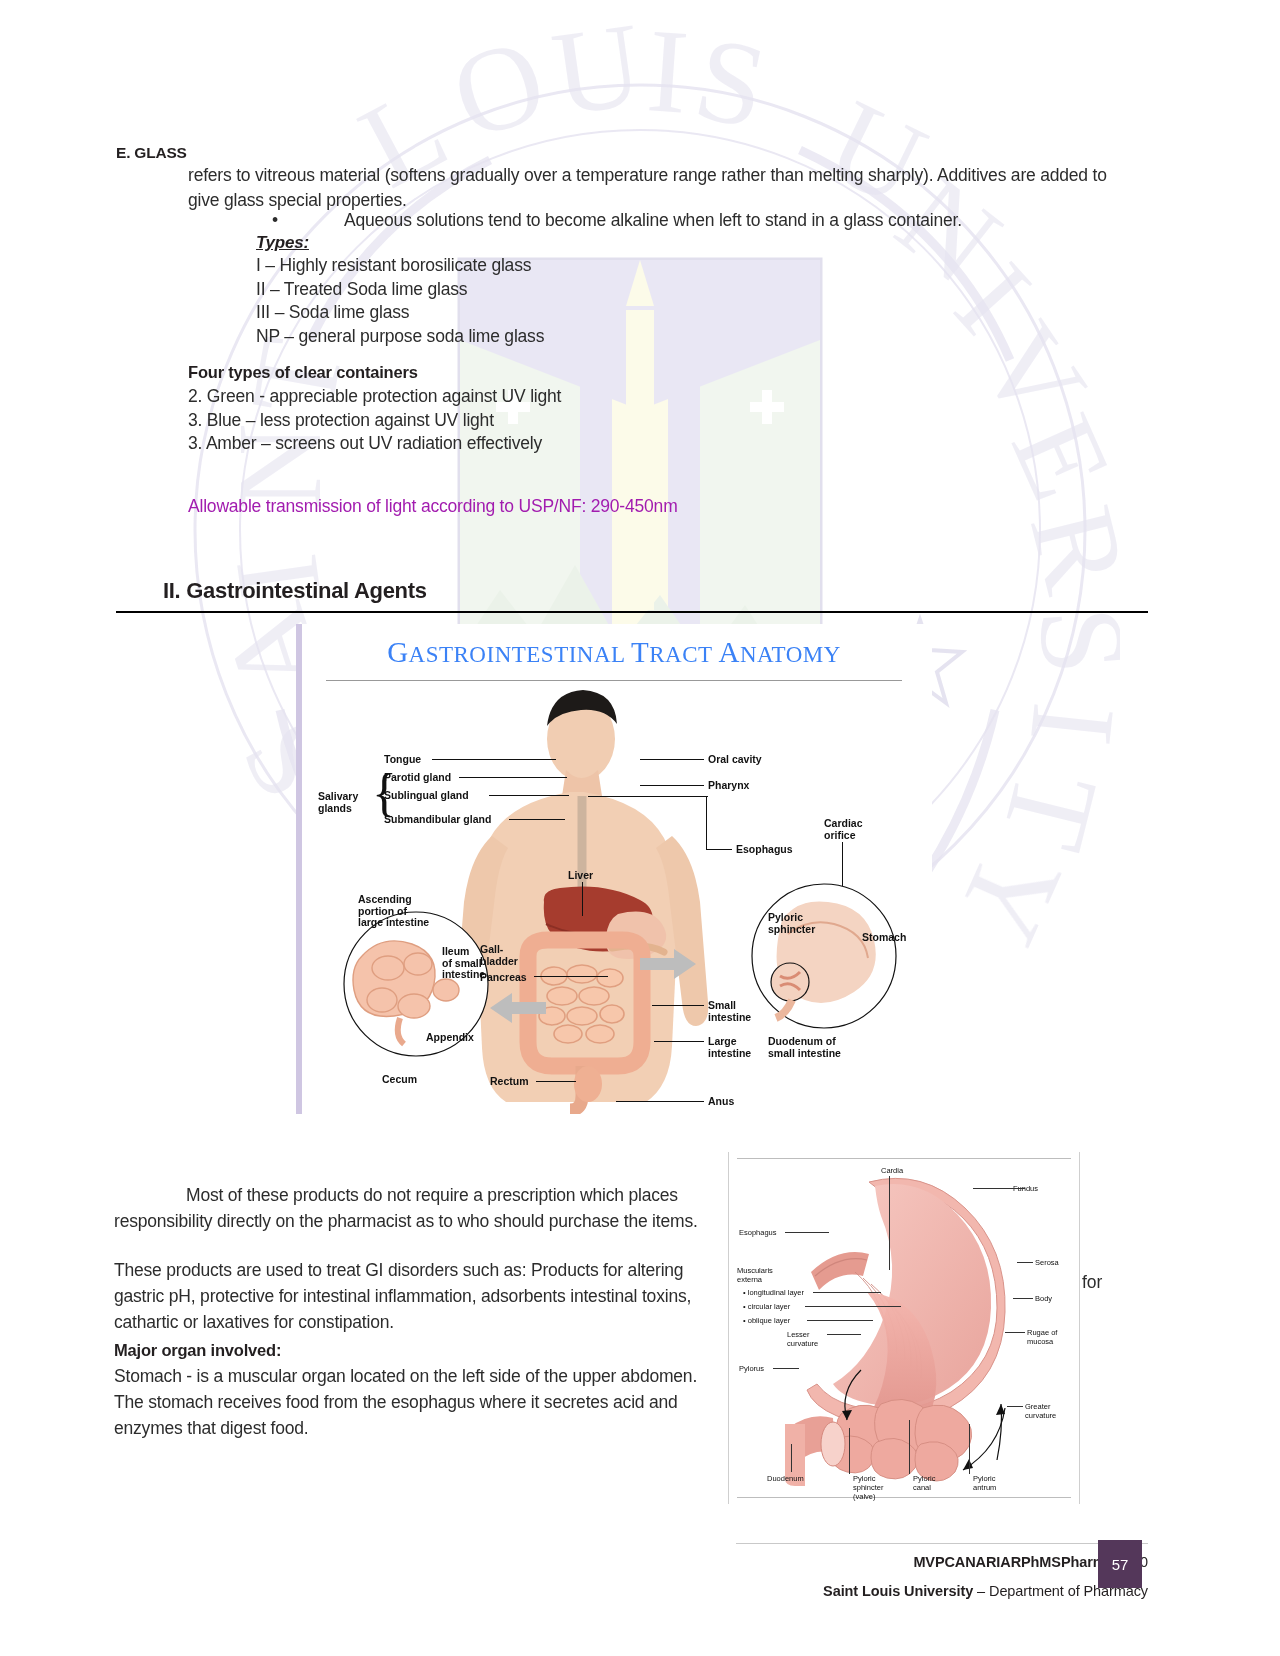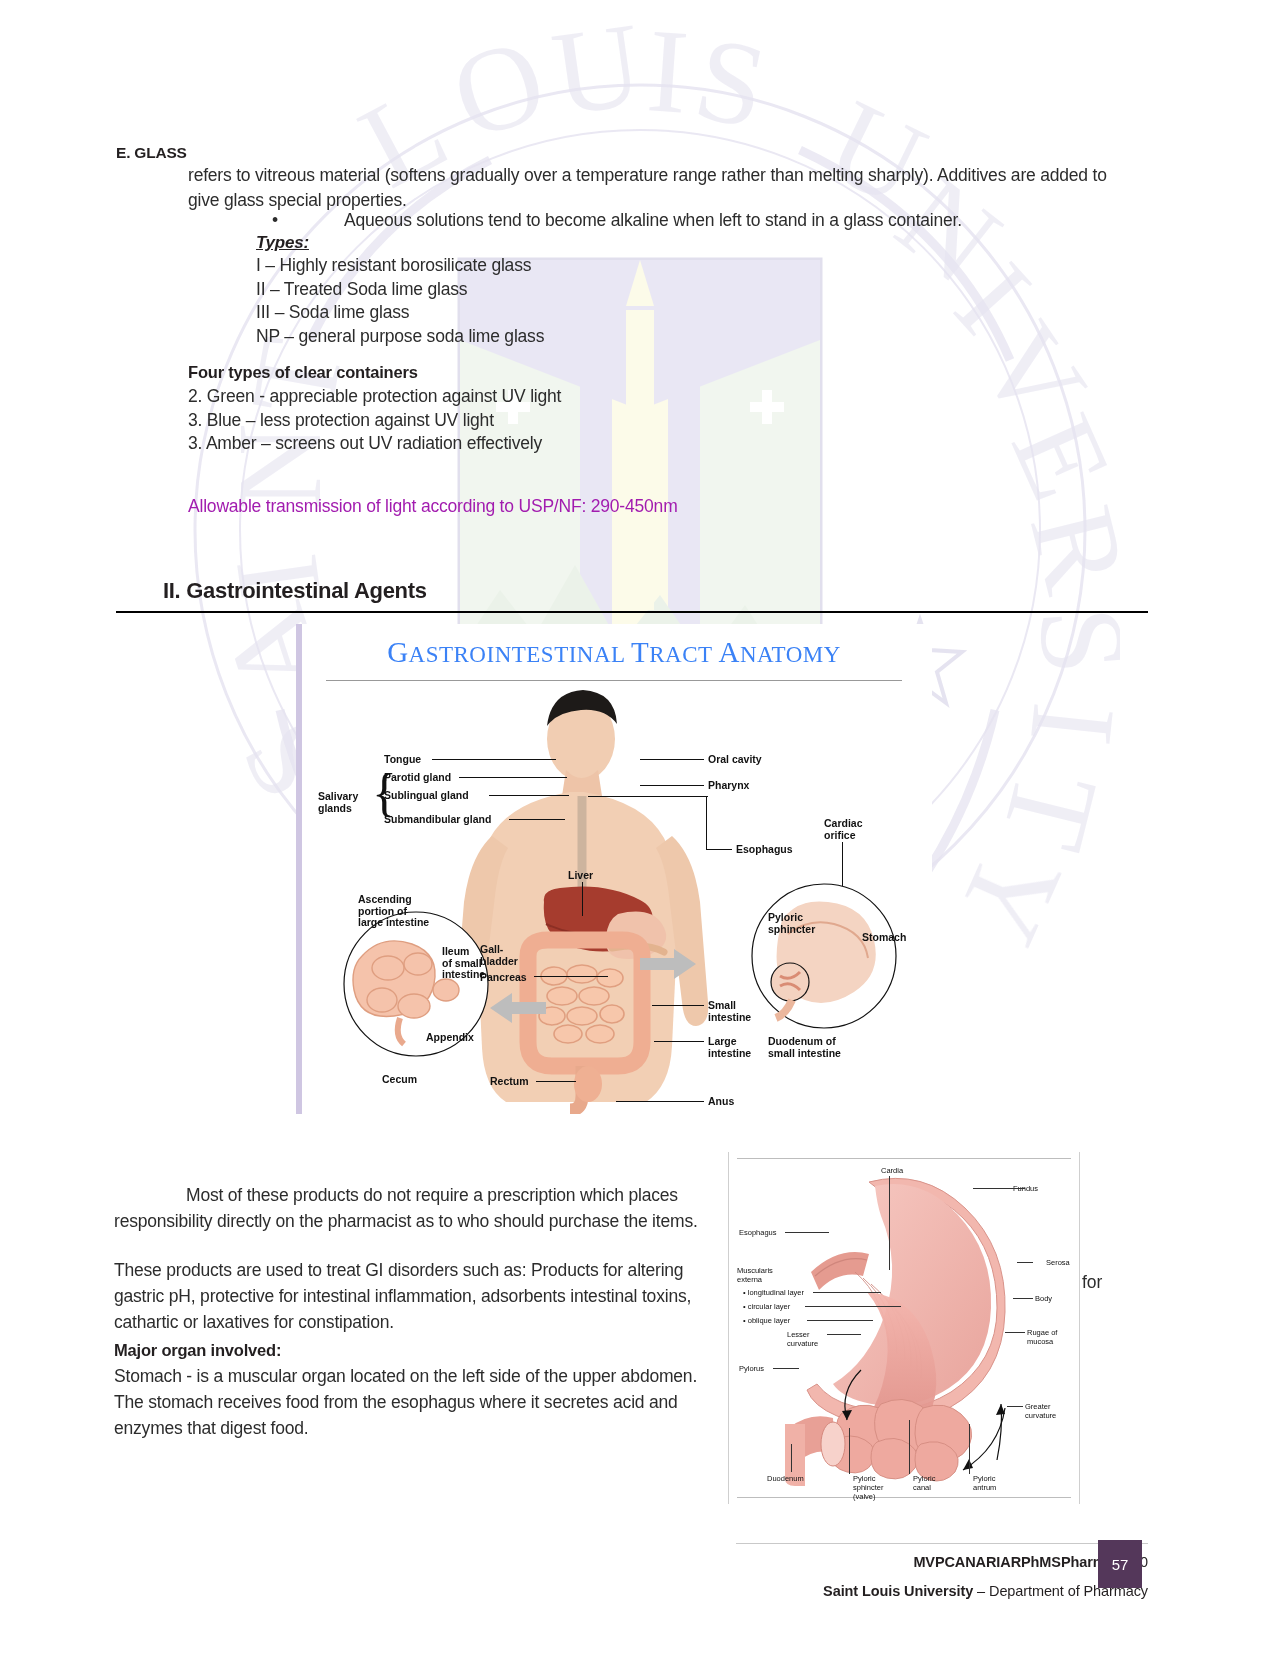--- a/index.html
+++ b/index.html
@@ -631,21 +631,21 @@
       <div class="st-label" style="left:8px;top:114px;">
         <span>Muscularis</span><br><span>externa</span>
       </div>
       <div class="st-label" style="left:14px;top:136px;">• longitudinal layer</div>
       <div class="st-lead" style="left:84px;top:140px;width:68px;"></div>
       <div class="st-label" style="left:14px;top:150px;">• circular layer</div>
       <div class="st-lead" style="left:76px;top:154px;width:96px;"></div>
       <div class="st-label" style="left:14px;top:164px;">• oblique layer</div>
       <div class="st-lead" style="left:78px;top:168px;width:66px;"></div>
 
-      <div class="st-label" style="left:306px;top:106px;margin-left:11px;">Serosa</div>
+      <div class="st-label" style="left:306px;top:106px;">Serosa</div>
       <div class="st-lead" style="left:288px;top:110px;width:16px;"></div>
 
       <div class="st-label" style="left:306px;top:142px;">Body</div>
       <div class="st-lead" style="left:284px;top:146px;width:20px;"></div>
 
       <div class="st-label" style="left:298px;top:176px;">
         <span>Rugae of</span><br><span>mucosa</span>
       </div>
       <div class="st-lead" style="left:276px;top:180px;width:20px;"></div>
 

